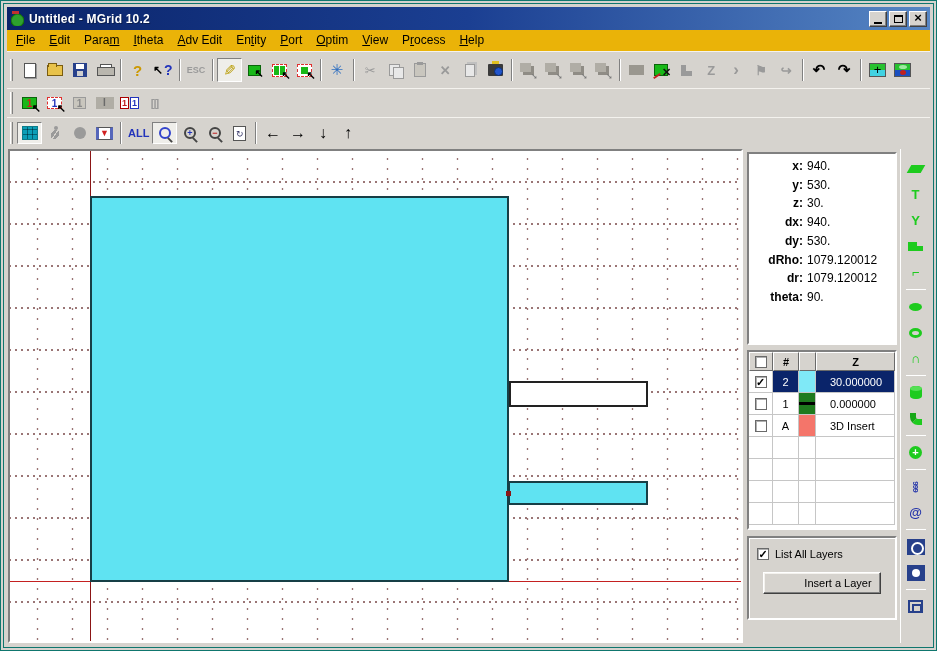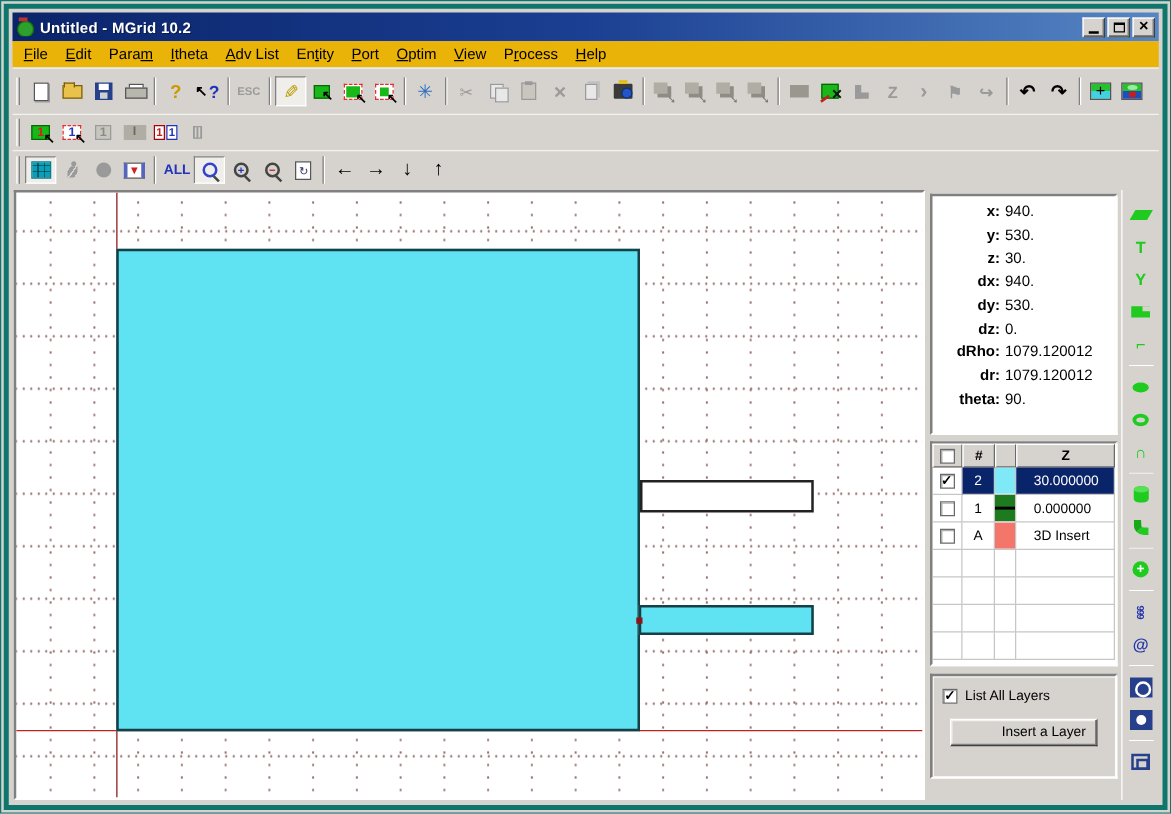--- a/index.html
+++ b/index.html
@@ -2,21 +2,21 @@
 <html><head>
 <meta charset="utf-8">
 <style>
   * { box-sizing: border-box; }
   html,body { margin:0; padding:0; }
   body {
     width:937px; height:651px; overflow:hidden;
     font-family:"Liberation Sans", sans-serif;
     background:#d6d3ce; color:#000;
   }
-  .window { width:937px; height:651px; border:7px solid #0f766e; outline:2px solid #d6d3ce; outline-offset:-3px; padding:3px; display:flex; flex-direction:column; background:#d6d3ce; }
+  .window { width:937px; height:651px; border:4px solid #0f766e; outline:2px solid #d6d3ce; outline-offset:-3px; padding:3px; display:flex; flex-direction:column; background:#d6d3ce; }
 
   
   .titlebar { height:23px; flex:0 0 23px; background:linear-gradient(90deg,#0a246a 0%,#1b3f92 50%,#5686c4 100%); display:flex; align-items:center; padding:0 3px; }
   .app-icon { width:15px; height:14px; margin-right:4px; position:relative; background:radial-gradient(circle at 50% 60%, #2ea02e 0 45%, #0c5c0c 60%, transparent 62%); border-radius:3px; }
   .app-icon::before { content:""; position:absolute; left:2px; top:-1px; width:7px; height:3px; background:#c03030; }
   .title-text { color:#fff; font-weight:bold; font-size:12px; letter-spacing:.2px; flex:1; text-shadow:1px 1px 0 #00000055; }
   .winbtn { width:18px; height:16px; margin-left:2px; background:#d6d3ce; border:1px solid; border-color:#fff #404040 #404040 #fff; box-shadow:inset -1px -1px 0 #808080; display:flex; align-items:center; justify-content:center; font-size:11px; font-weight:bold; line-height:1; }
   .glyph-min { width:8px; height:2px; background:#000; margin-top:8px; }
   .glyph-max { width:9px; height:8px; border:1px solid #000; border-top:2px solid #000; }
   .glyph-close { font-size:13px; font-weight:bold; margin-top:-2px; }
@@ -184,21 +184,21 @@
     <div class="winbtn">
         <span class="glyph-close">×</span>
       </div>
   </div>
 
   <div class="menubar">
     <span class="menu-item"><span></span><span class="mn">F</span><span>ile</span></span>
     <span class="menu-item"><span></span><span class="mn">E</span><span>dit</span></span>
     <span class="menu-item"><span>Para</span><span class="mn">m</span><span></span></span>
     <span class="menu-item"><span></span><span class="mn">I</span><span>theta</span></span>
-    <span class="menu-item"><span></span><span class="mn">A</span><span>dv List</span></span>
+    <span class="menu-item"><span></span><span class="mn">A</span><span>dv Edit</span></span>
     <span class="menu-item"><span>En</span><span class="mn">t</span><span>ity</span></span>
     <span class="menu-item"><span></span><span class="mn">P</span><span>ort</span></span>
     <span class="menu-item"><span></span><span class="mn">O</span><span>ptim</span></span>
     <span class="menu-item"><span></span><span class="mn">V</span><span>iew</span></span>
     <span class="menu-item"><span>P</span><span class="mn">r</span><span>ocess</span></span>
     <span class="menu-item"><span></span><span class="mn">H</span><span>elp</span></span>
   </div>
 
   <div class="toolbar tb1">
     <span class="grip"></span>
@@ -420,24 +420,20 @@
           </div>
         <div class="coord-row">
             <span class="lbl">dx:</span>
             <span class="val">940.</span>
           </div>
         <div class="coord-row">
             <span class="lbl">dy:</span>
             <span class="val">530.</span>
           </div>
         <div class="coord-row">
-            <span class="lbl">dz:</span>
-            <span class="val">0.</span>
-          </div>
-        <div class="coord-row">
             <span class="lbl">dRho:</span>
             <span class="val">1079.120012</span>
           </div>
         <div class="coord-row">
             <span class="lbl">dr:</span>
             <span class="val">1079.120012</span>
           </div>
         <div class="coord-row">
             <span class="lbl">theta:</span>
             <span class="val">90.</span>

